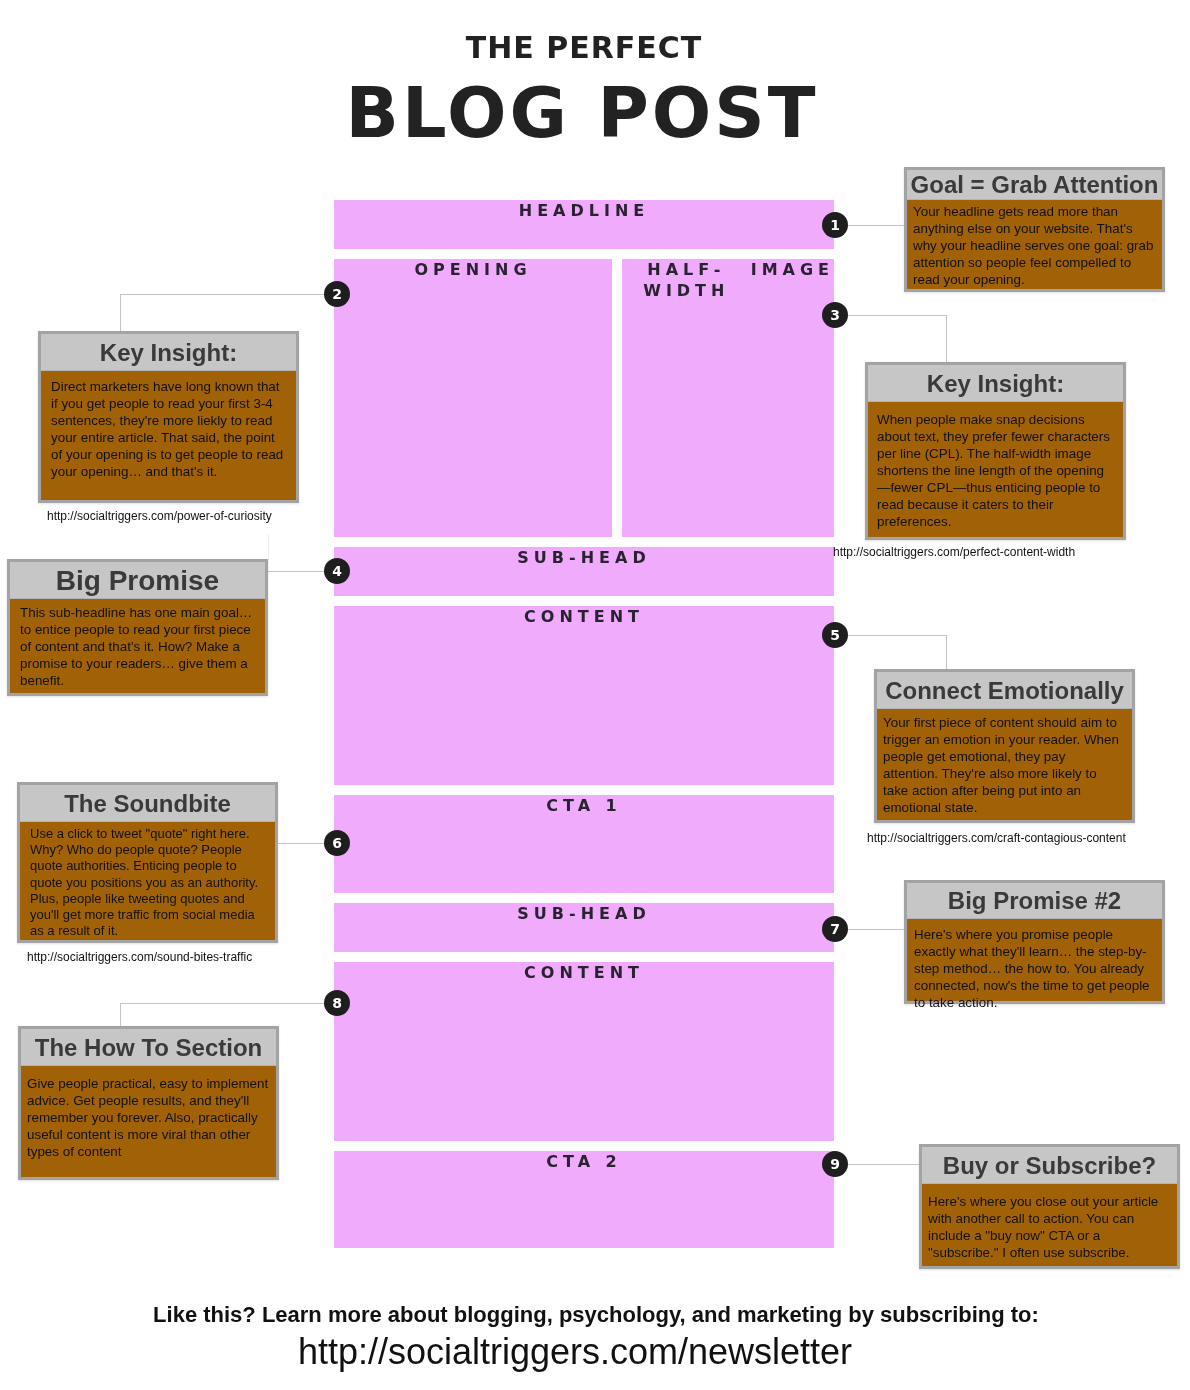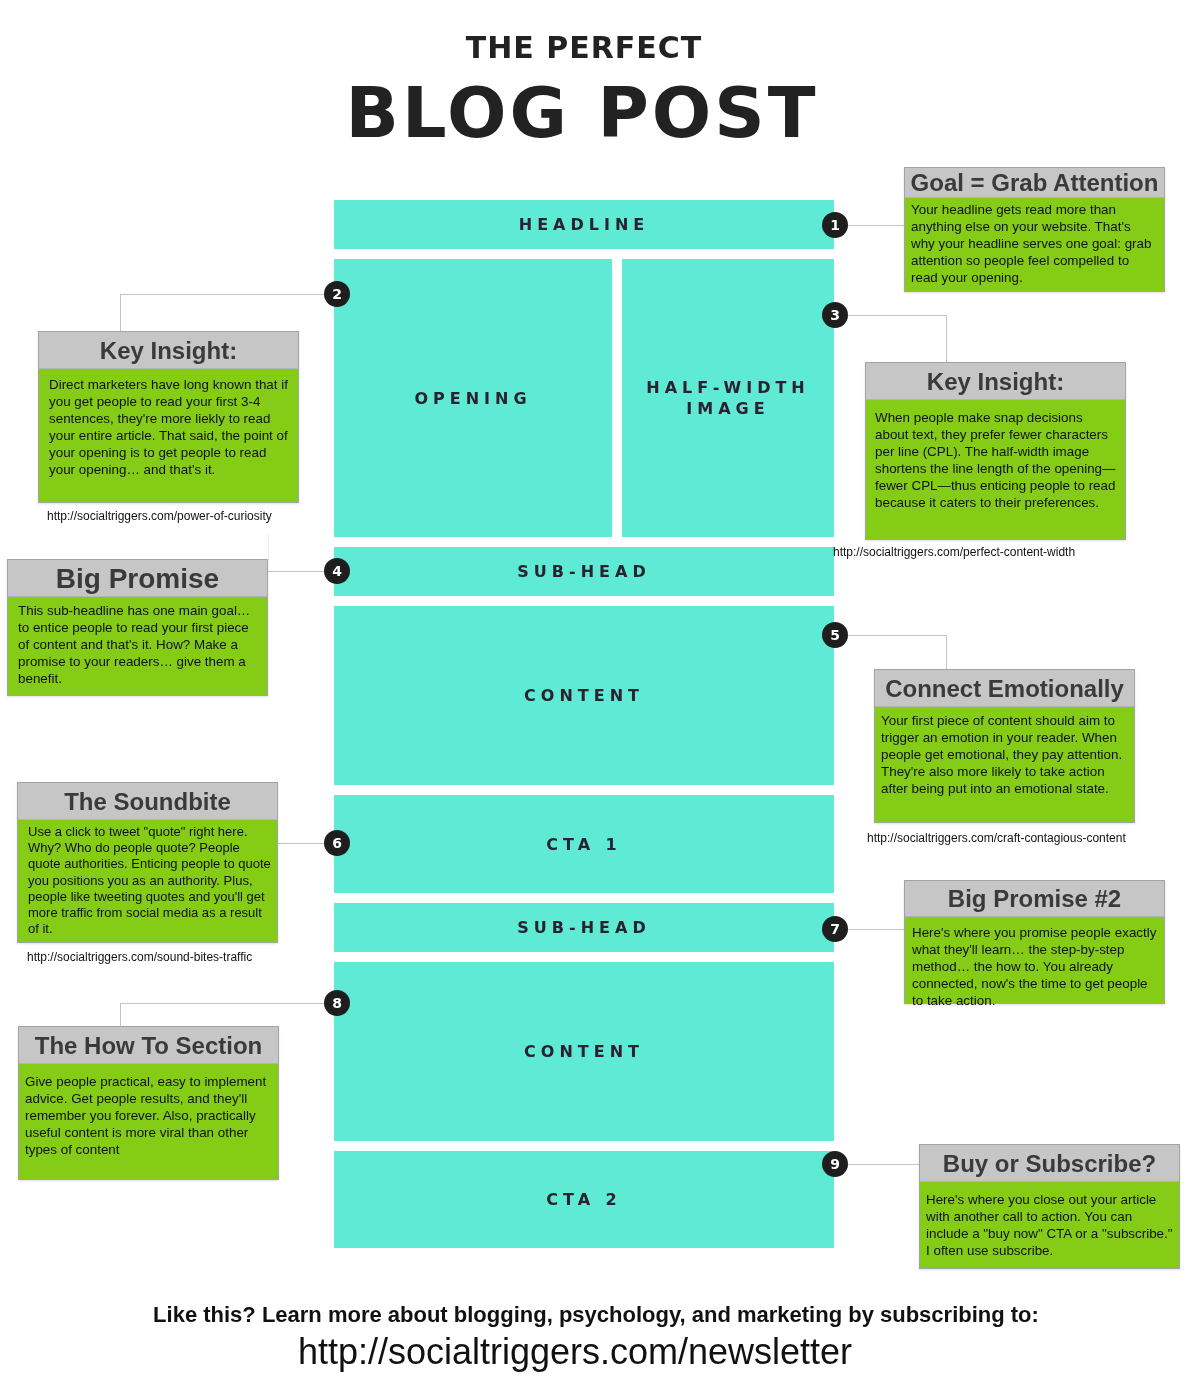--- a/index.html
+++ b/index.html
@@ -11,39 +11,39 @@
     font-family: "DejaVu Sans", sans-serif; font-weight: bold; font-size: 30px;
     letter-spacing: 1px; color: #222;
   }
   .title-big {
     position: absolute; left: 0; width: 1164px; top: 68px; text-align: center;
     font-family: "DejaVu Sans", sans-serif; font-weight: bold; font-size: 70px;
     letter-spacing: 3px; color: #222; line-height: 90px;
   }
 
   .block {
-    position: absolute; background: #5eead4;
-    display: flex; align-items: center; justify-content: center; text-align: center;
+    position: absolute; background: #f0abfc;
+    display: flex; align-items: flex-start; justify-content: center; text-align: center;
   }
   .block-label {
     font-family: "DejaVu Sans", sans-serif; font-weight: bold; font-size: 16px;
     letter-spacing: 5px; color: #2a2230; line-height: 21px;
   }
 
   .badge {
     position: absolute; width: 26px; height: 26px; border-radius: 50%;
     background: #1e1e1e; color: #fff; font-family: "DejaVu Sans", sans-serif;
     font-weight: bold; font-size: 14px; display: flex; align-items: center; justify-content: center;
     z-index: 5;
   }
 
   .line { position: absolute; background: #c4c4c4; z-index: 1; }
 
   .callout {
-    position: absolute; background: #84cc16; border: 1px solid #a3a3a3;
+    position: absolute; background: #a16207; border: 3px solid #a3a3a3;
     box-shadow: 0 1px 2px rgba(0,0,0,0.12); z-index: 2;
   }
   .callout-head {
     background: #c6c6c6; color: #3a3a3a; font-weight: bold; text-align: center;
     font-family: "Liberation Sans", sans-serif; border-bottom: 1px solid #b4b4b4;
   }
   .callout-body {
     font-family: "Liberation Sans", sans-serif; font-size: 13.4px; line-height: 17px; color: #111;
   }
   .source-link {
@@ -65,21 +65,21 @@
 
 <div class="title-small">THE PERFECT</div>
 <div class="title-big">BLOG POST</div>
 
 <div class="block" style="left:334px;top:200px;width:500px;height:49px;">
   <span class="block-label">HEADLINE</span>
 </div>
 <div class="block" style="left:334px;top:259px;width:278px;height:278px;">
   <span class="block-label">OPENING</span>
 </div>
-<div class="block" style="left:622px;top:259px;width:212px;height:278px;flex-direction:column;">
+<div class="block" style="left:622px;top:259px;width:212px;height:278px;flex-direction:row;">
   <span class="block-label">HALF-WIDTH</span>
   <span class="block-label">IMAGE</span>
 </div>
 <div class="block" style="left:334px;top:547px;width:500px;height:49px;">
   <span class="block-label">SUB-HEAD</span>
 </div>
 <div class="block" style="left:334px;top:606px;width:500px;height:179px;">
   <span class="block-label">CONTENT</span>
 </div>
 <div class="block" style="left:334px;top:795px;width:500px;height:98px;">

